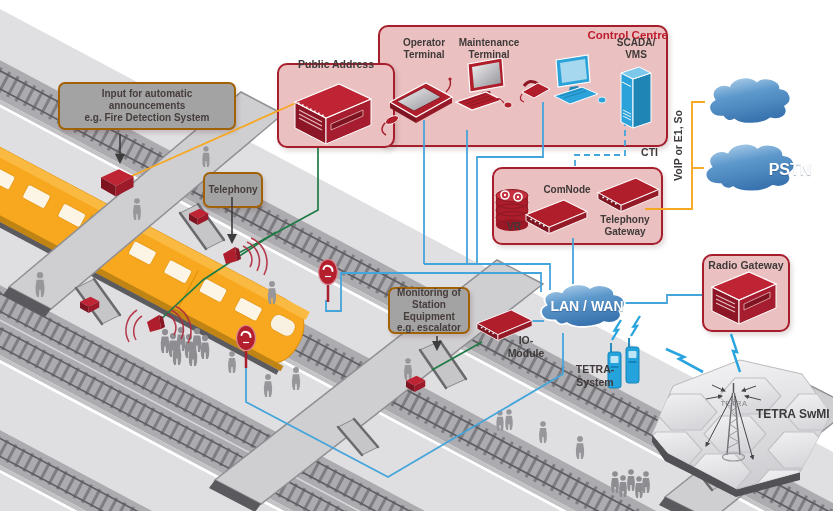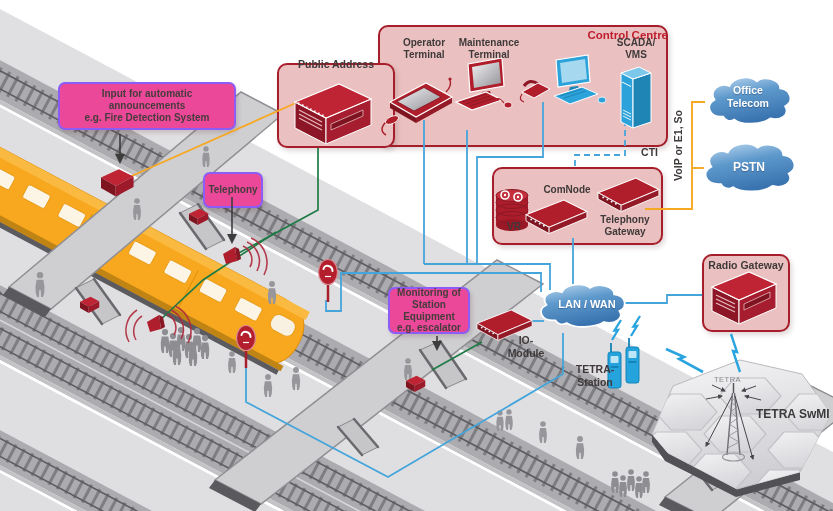--- a/index.html
+++ b/index.html
@@ -2,34 +2,34 @@
 <html><head>
 <meta charset="utf-8">
 <style>
   html,body{margin:0;padding:0;background:#fff;}
   #app{position:relative;width:833px;height:511px;background:#fff;overflow:hidden;
        font-family:"Liberation Sans",sans-serif;}
   #app svg{position:absolute;left:0;top:0;pointer-events:none;}
   .abs{position:absolute;box-sizing:border-box;}
   .rbox{background:#EAC0C0;border:2.5px solid #A61E2B;border-radius:10px;
         box-shadow:2px 3px 5px rgba(90,40,40,.18);}
-  .lbox{background:#ec4899;border:2px solid #8b5cf6;border-radius:7px;
+  .lbox{background:#a3a3a3;border:2px solid #a16207;border-radius:7px;
         display:flex;align-items:center;justify-content:center;text-align:center;
         font-weight:700;font-size:10px;line-height:1.18;color:#463C3C;
         white-space:pre-line;padding:16px 4px;box-shadow:2px 3px 4px rgba(90,40,40,.18);}
   .btitle{color:#BE1E2D;font-weight:700;font-size:11.5px;text-align:right;}
   .dtitle{color:#3F3939;font-weight:700;font-size:10.5px;text-align:center;}
   .ilabel{font-size:10px;font-weight:600;color:#3F3939;text-align:center;
           line-height:1.18;white-space:pre-line;}
   .note{font-size:10.5px;font-weight:600;color:#3F3939;text-align:center;
         line-height:1.2;white-space:pre-line;}
   .cloudtxt{color:#fff;font-weight:700;text-align:center;line-height:1.25;
             text-shadow:0 1px 1px rgba(20,40,80,.35);white-space:pre-line;}
   .swmi{font-size:12px;font-weight:700;color:#3A3A3A;margin-left:16px;}
-  .tiny{font-size:7.5px;color:#85858A;letter-spacing:.5px;}
+  .tiny{font-size:7.5px;color:#85858A;letter-spacing:.5px;text-align:center;margin-top:24px;}
   .rot{transform:rotate(-90deg);transform-origin:center center;}
 </style>
 </head>
 <body>
 
 <div id="app">
 
   <svg width="833" height="511" viewBox="0 0 833 511" style="z-index:0">
     <defs>
       <linearGradient id="plateg" x1="0" y1="0" x2="0.3" y2="1">
@@ -435,22 +435,20 @@
 Gateway</div>
 
   <div class="abs dtitle" style="left:702px;top:259px;width:88px;z-index:3">Radio Gateway</div>
   <div class="abs dtitle" style="left:277px;top:58px;width:118px;z-index:3">Public Address</div>
 
   <div class="abs note" style="left:501px;top:334px;width:50px;z-index:3">IO-
 Module</div>
   <div class="abs note" style="left:626px;top:146px;width:32px;text-align:right;z-index:3">CTI</div>
   <div class="abs note rot" style="left:619px;top:138px;width:120px;height:15px;z-index:3">VoIP or E1, So</div>
   <div class="abs note" style="left:570px;top:363px;width:50px;z-index:3">TETRA-
-Station</div>
+System</div>
   <div class="abs swmi" style="left:740px;top:407px;width:90px;z-index:3">TETRA SwMI</div>
   <div class="abs tiny" style="left:714px;top:375px;width:40px;z-index:3">TETRA</div>
 
-  <div class="abs cloudtxt" style="left:705px;top:84px;width:86px;font-size:10.5px;z-index:3">Office
-Telecom</div>
-  <div class="abs cloudtxt" style="left:705px;top:160px;width:88px;font-size:12px;z-index:3">PSTN</div>
-  <div class="abs cloudtxt" style="left:532px;top:298px;width:110px;font-size:11px;z-index:3">LAN / WAN</div>
+  <div class="abs cloudtxt" style="left:746px;top:160px;width:88px;font-size:16px;z-index:3">PSTN</div>
+  <div class="abs cloudtxt" style="left:532px;top:298px;width:110px;font-size:14px;z-index:3">LAN / WAN</div>
 
 </div>
 
 </body></html>

